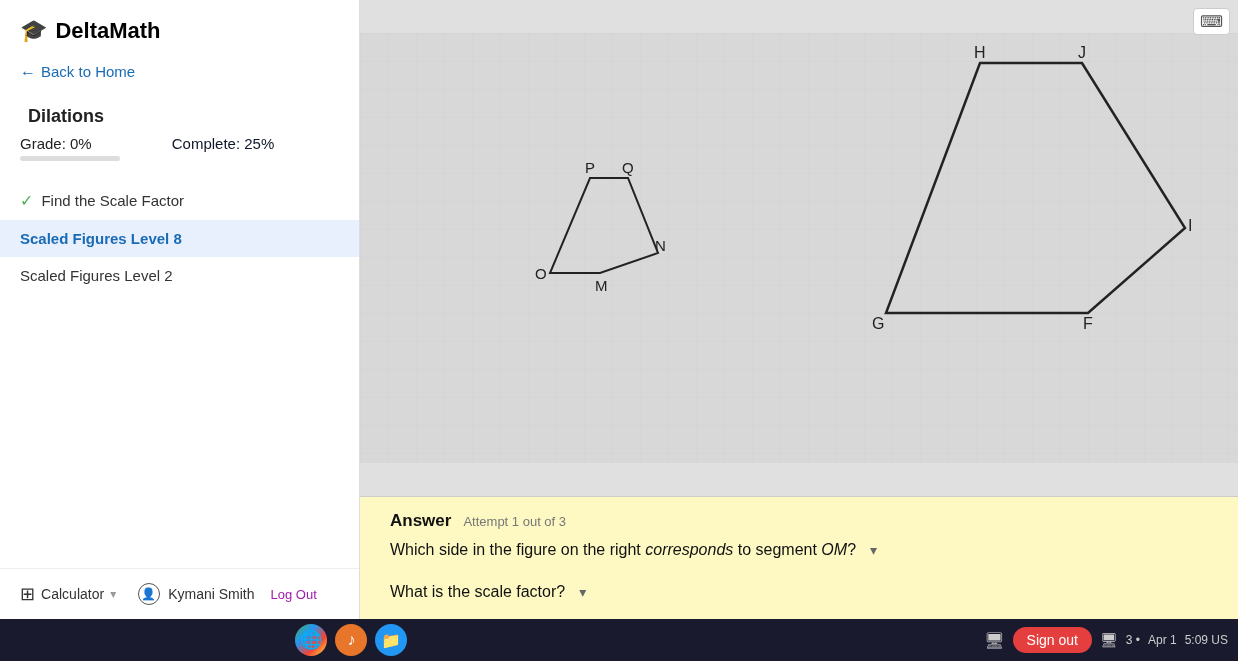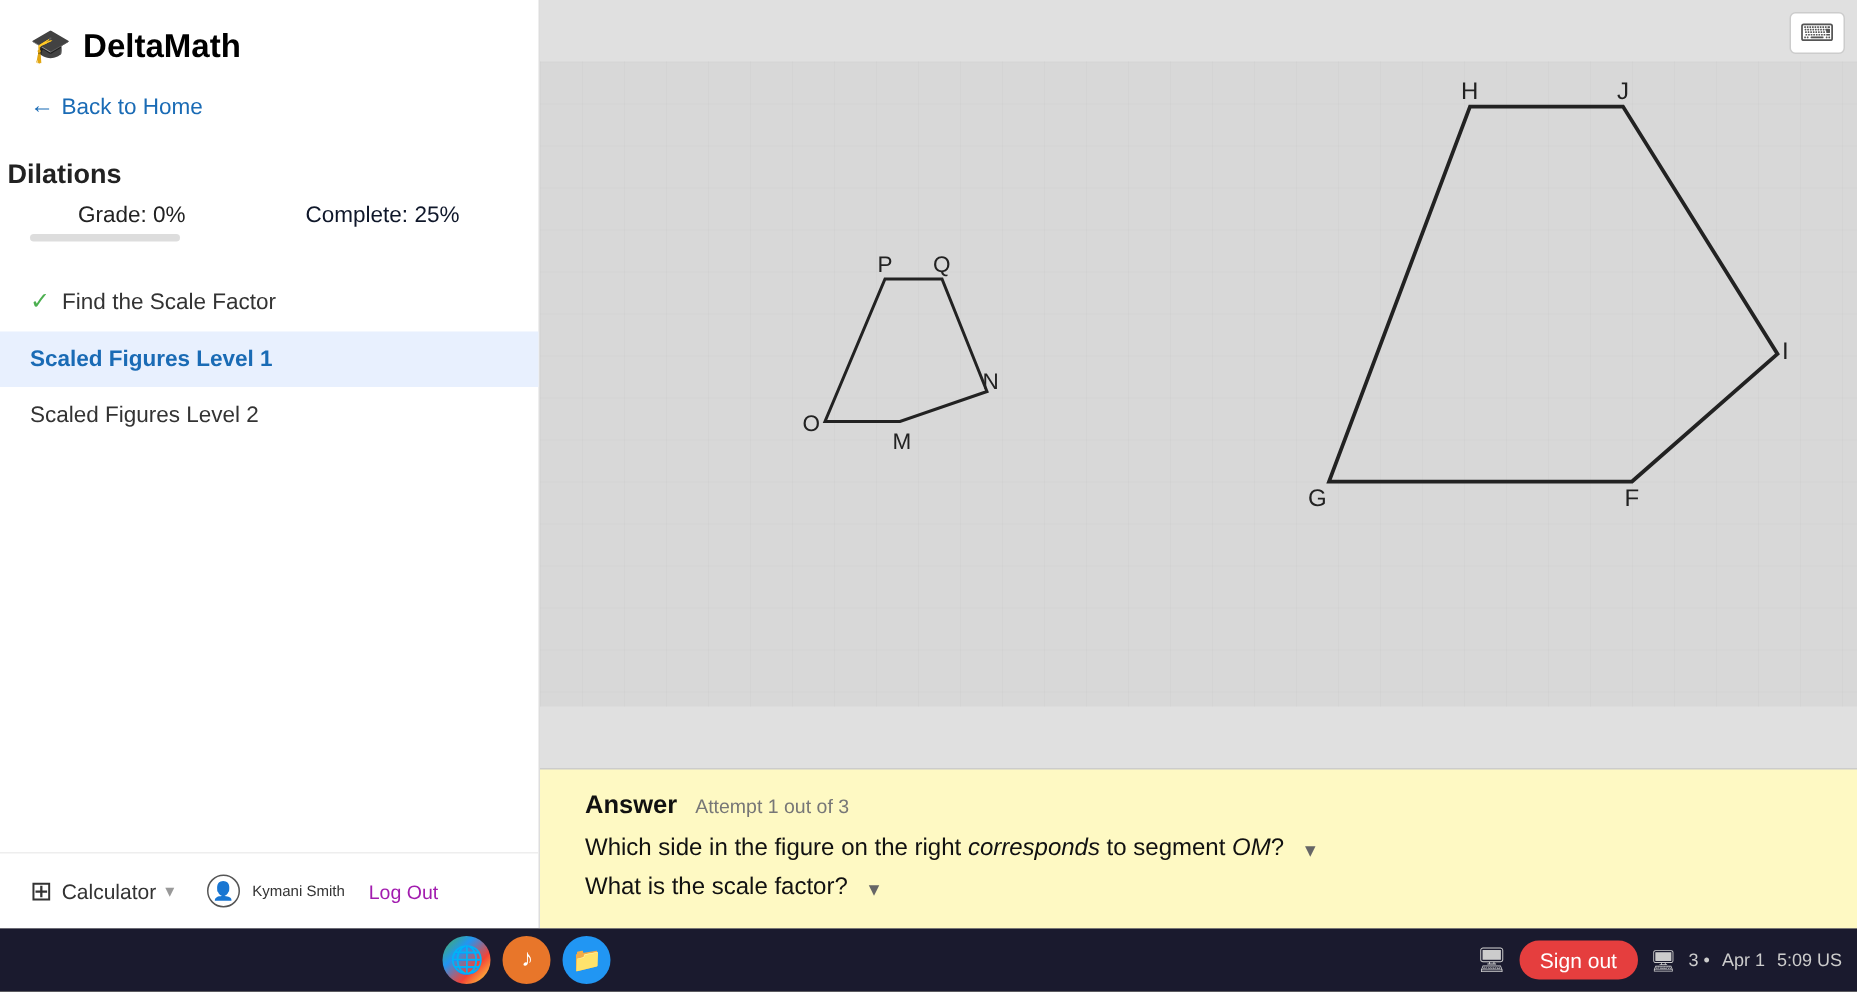--- a/index.html
+++ b/index.html
@@ -58,38 +58,37 @@
       cursor: pointer;
       text-decoration: none;
     }
 
     .back-arrow {
       font-size: 16px;
       color: #1a6bb5;
     }
 
     .section-title {
-      padding: 10px 20px 2px 5px;
+      padding: 10px 20px 2px 28px;
       font-size: 18px;
       font-weight: bold;
       color: #222;
     }
 
     .section-subtitle {
       padding: 0 20px 10px 20px;
       font-size: 14px;
       color: #555;
     }
 
     .grade-row {
       display: flex;
       align-items: center;
       padding: 6px 20px 2px 20px;
       gap: 80px;
-      margin-left: 32px;
     }
 
     .grade-label {
       font-size: 15px;
       color: #222;
       font-weight: 500;
     }
 
     .complete-label {
       font-size: 15px;
@@ -174,21 +173,21 @@
       border-radius: 50%;
       border: 1.5px solid #555;
       display: flex;
       align-items: center;
       justify-content: center;
       font-size: 12px;
       color: #555;
     }
 
     .user-name {
-      font-size: 10px;
+      font-size: 14px;
       color: #333;
     }
 
     .logout-btn {
       font-size: 13px;
       color: #a21caf;
       cursor: pointer;
       margin-left: 8px;
     }
 
@@ -229,21 +228,21 @@
     }
 
     .attempt-text {
       font-size: 13px;
       color: #777;
     }
 
     .answer-questions {
       display: flex;
       flex-direction: column;
-      gap: 8px;
+      gap: 24px;
     }
 
     .question-row {
       display: flex;
       align-items: center;
       gap: 8px;
       font-size: 16px;
       color: #111;
     }
 
@@ -372,21 +371,21 @@
         <div class="grade-bar-fill" style="width: 0%"></div>
       </div>
     </div>
 
     <div class="menu-items">
       <div class="menu-item">
         <span class="check-icon">✓</span>
         <span>Find the Scale Factor</span>
       </div>
       <div class="menu-item active">
-        <span>Scaled Figures Level 1</span>
+        <span>Scaled Figures Level 8</span>
       </div>
       <div class="menu-item">
         <span>Scaled Figures Level 2</span>
       </div>
     </div>
 
     <div class="sidebar-bottom">
       <div class="calculator-btn">
         <span style="font-size:18px">⊞</span>
         <span>Calculator</span>

